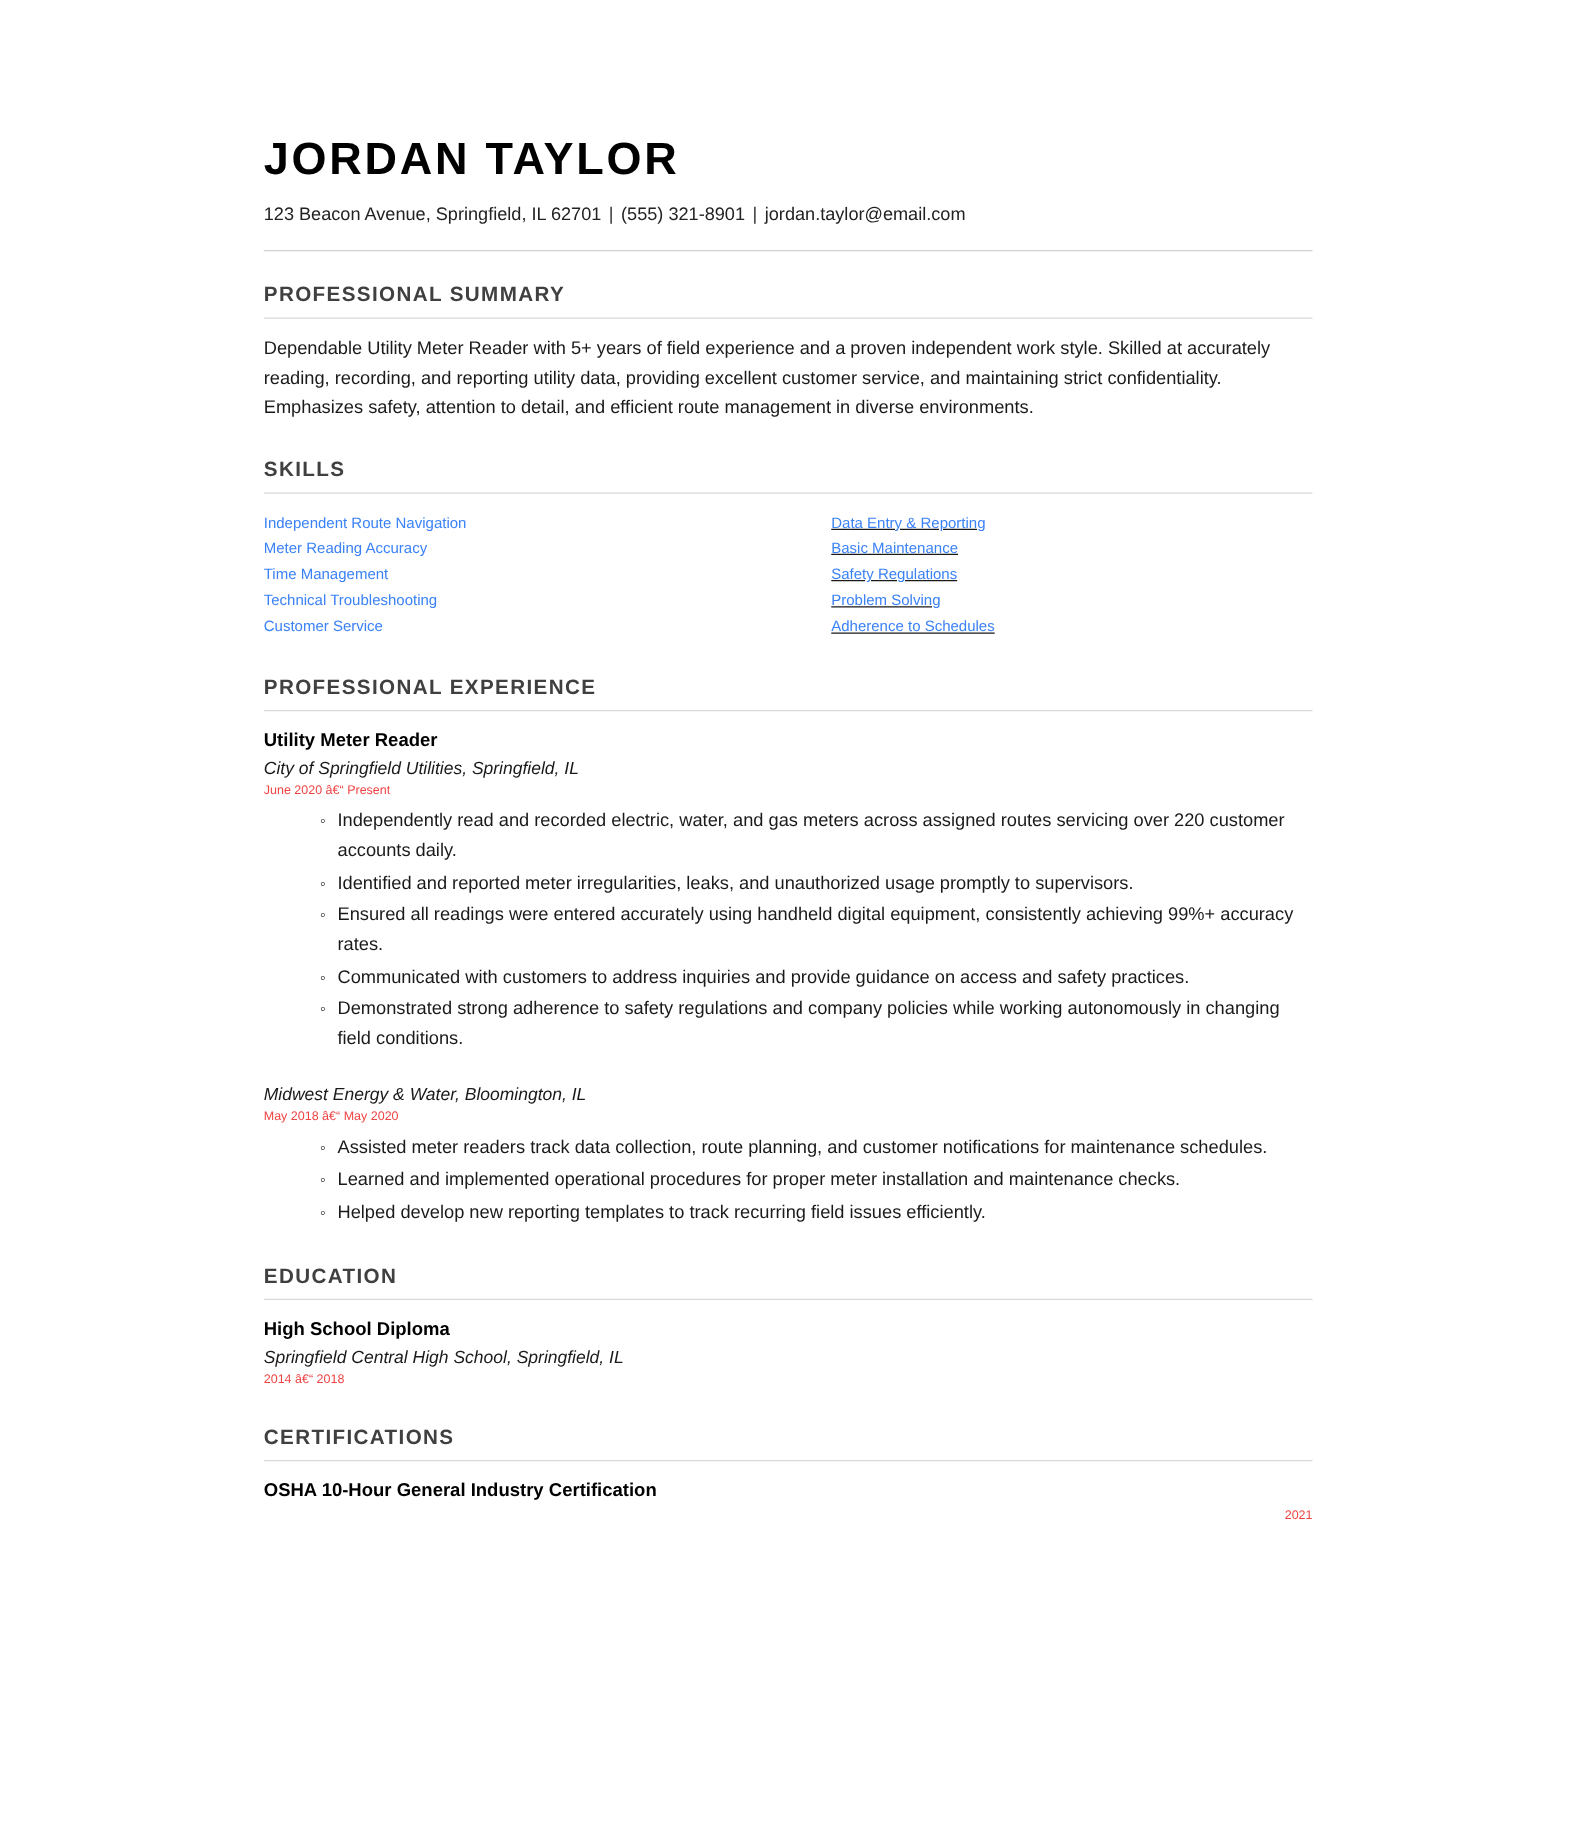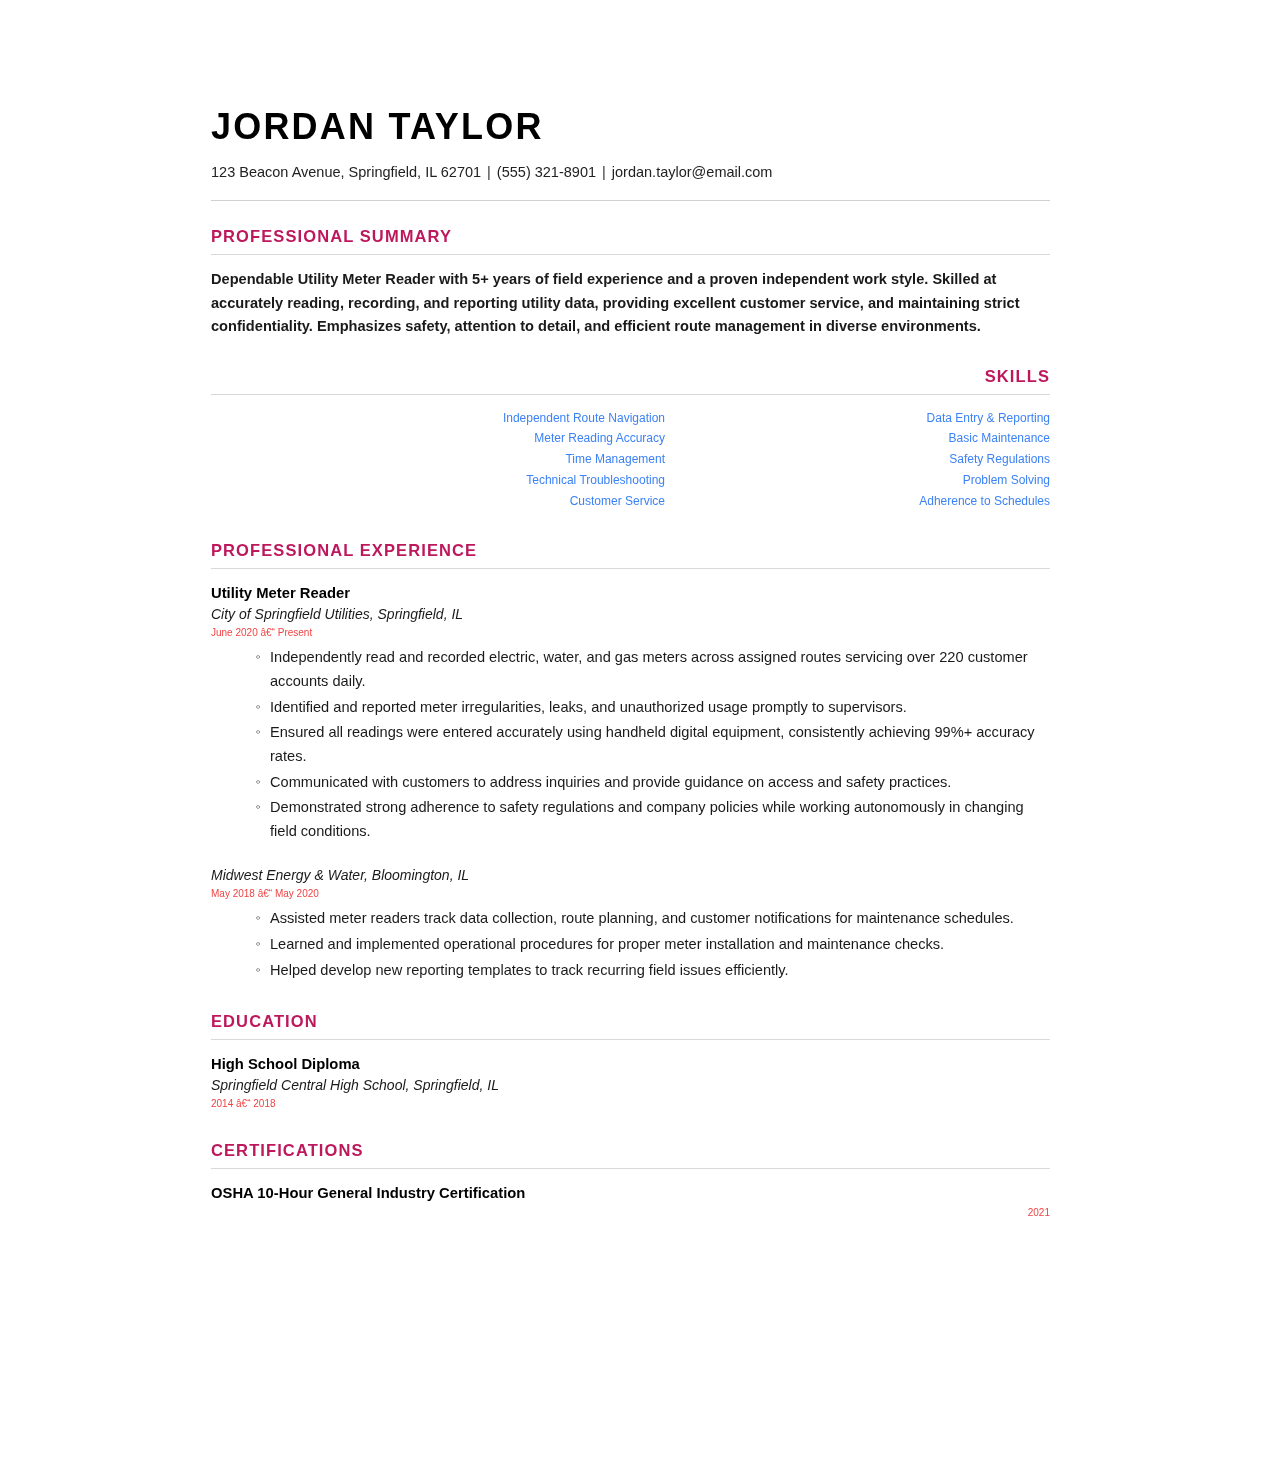--- a/index.html
+++ b/index.html
@@ -60,53 +60,53 @@
   }
 
   
   .section {
     margin-top: 26px;
   }
   .section-title {
     font-size: 16.5px;
     font-weight: bold;
     letter-spacing: 1.1px;
-    color: #be185d;
+    color: #404040;
     margin: 0 0 7px 0;
     text-transform: uppercase;
     line-height: 1.2;
   }
   .section-rule {
     border: 0;
     border-top: 1px solid #d9d9d9;
     margin: 0 0 13px 0;
     height: 0;
   }
 
   .summary-text {
     font-size: 14.6px;
     line-height: 1.62;
     color: #1a1a1a;
     margin: 0;
     text-align: left;
-    font-weight: bold;
   }
 
   
   .skills-grid {
     display: flex;
     flex-direction: row;
     margin-top: 2px;
   }
   .skills-col {
     width: 454px;
     flex: 0 0 auto;
   }
   .skills-col.right {
     width: 385px;
+    text-decoration: underline;
   }
   .skill-item {
     font-size: 12px;
     line-height: 1.73;
     color: #3b82f6;
   }
 
   
   .entry {
     margin-bottom: 22px;
@@ -160,21 +160,21 @@
   .cert-entry .entry-title {
     font-size: 14.8px;
   }
   .cert-entry .entry-dates {
     margin-top: 1px;
     text-align: right;
   }
   .section.education-section { margin-top: 30px; }
   .section.certifications-section { margin-top: 30px; }
   .section.experience-section { margin-top: 30px; }
-  .section.skills-section { margin-top: 28px; text-align: right; }
+  .section.skills-section { margin-top: 28px; }
 </style>
 </head>
 <body>
 
 <div class="page">
   <div class="sheet">
 
     <div class="resume-header">
       <h1 class="full-name">JORDAN TAYLOR</h1>
       <p class="contact-line">

